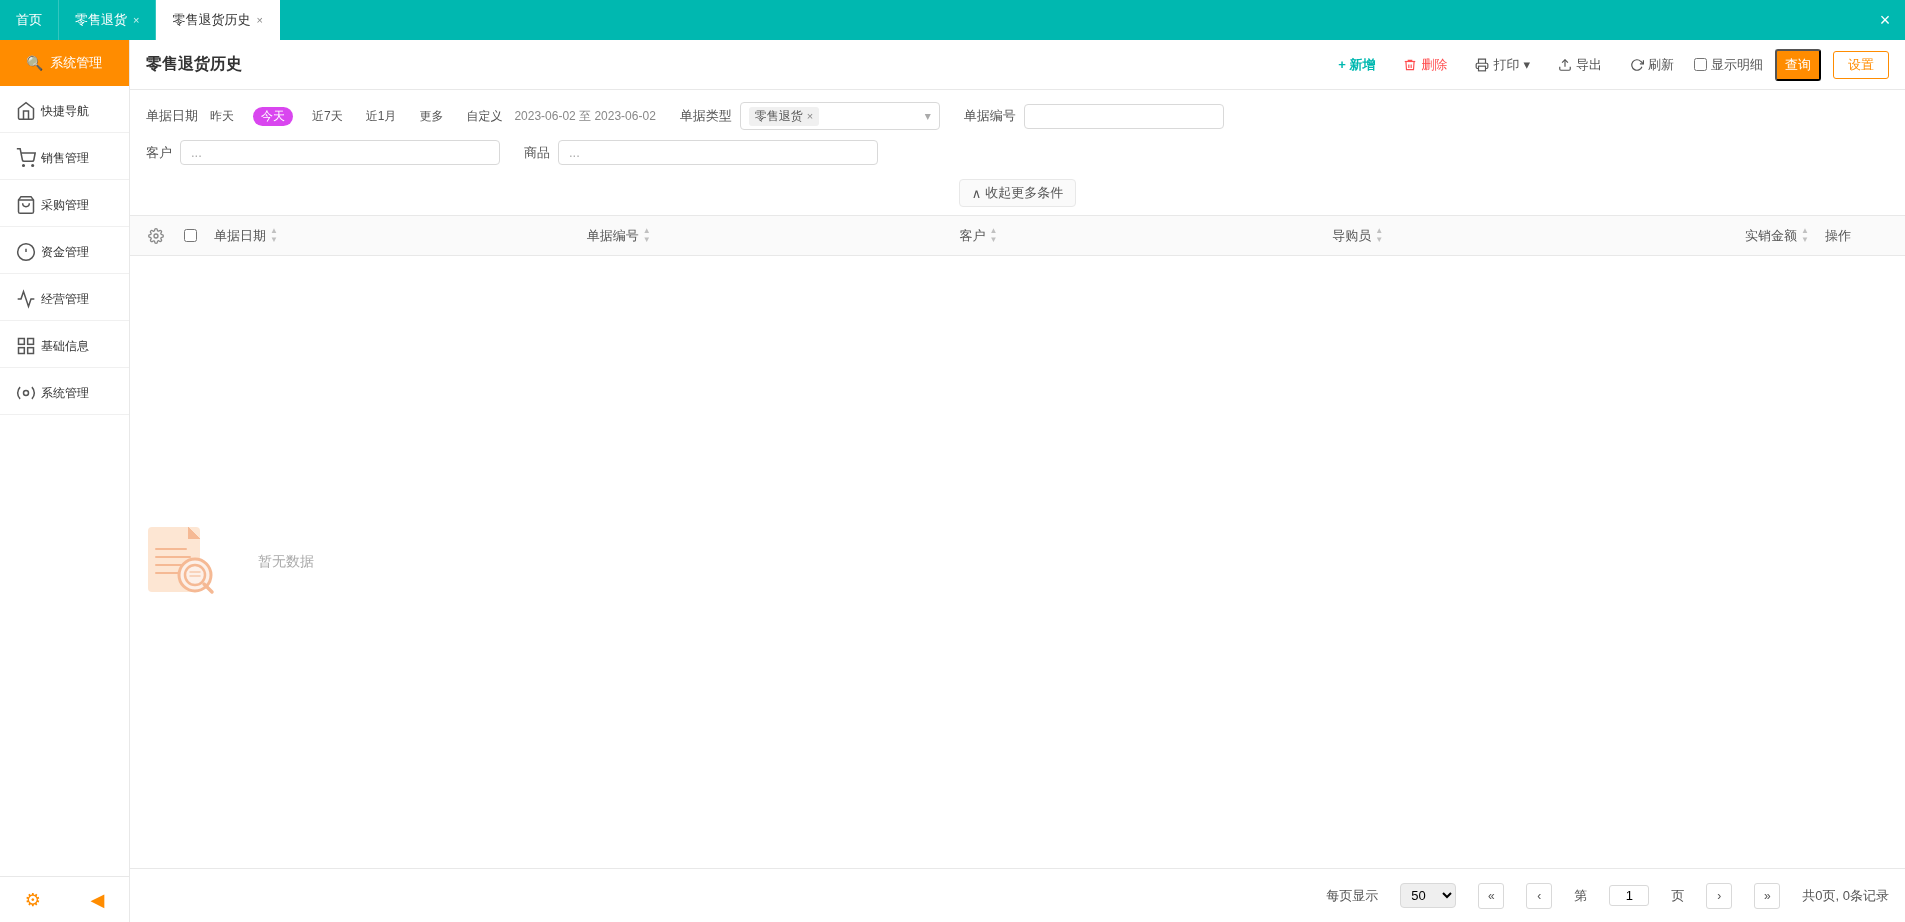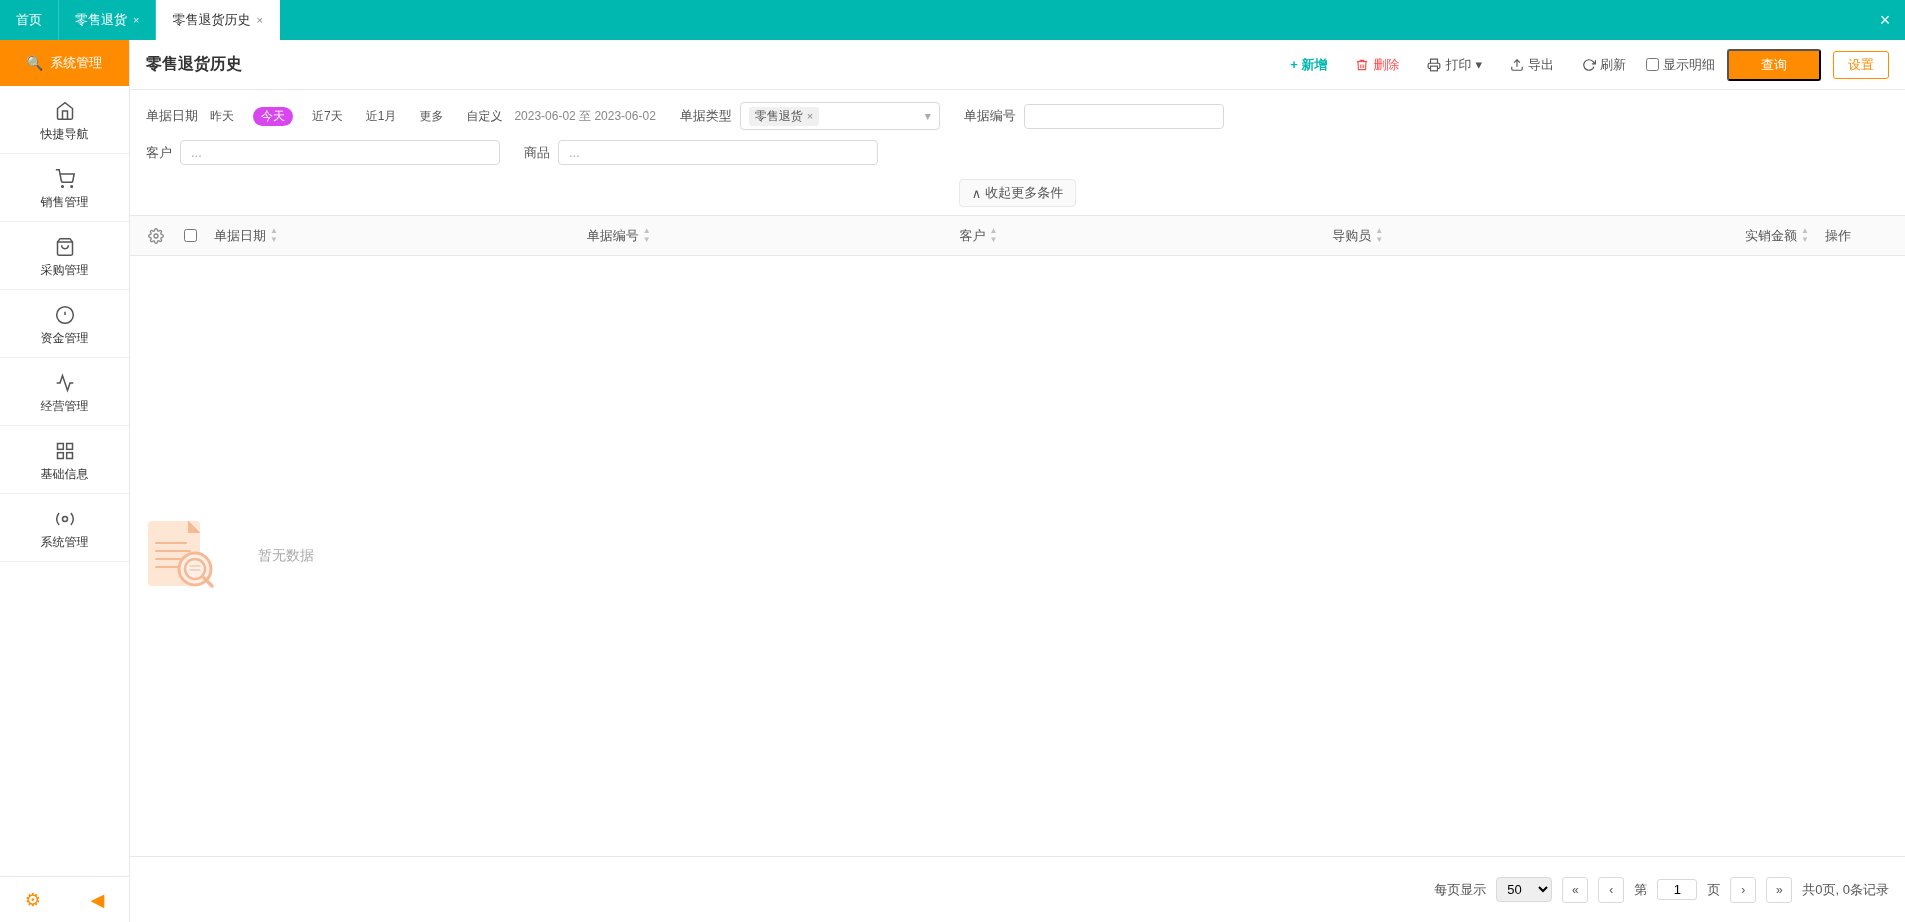--- a/index.html
+++ b/index.html
@@ -81,21 +81,20 @@
       cursor: pointer;
     }
     .sidebar-search-icon { color: #fff; font-size: 14px; }
     .sidebar-search-text { color: #fff; font-size: 13px; }
     .sidebar-menu {
       flex: 1;
       overflow-y: auto;
     }
     .sidebar-item {
       display: flex;
-      flex-direction: column;
       align-items: center;
       padding: 14px 15px 10px;
       cursor: pointer;
       color: #333;
       font-size: 12px;
       gap: 4px;
       border-bottom: 1px solid #f0f0f0;
     }
     .sidebar-icon {
       width: 22px;
@@ -154,21 +153,21 @@
       color: #555;
       cursor: pointer;
       padding: 4px 8px;
       border-radius: 3px;
     }
     .btn-add { color: #00b8b0; font-weight: bold; }
     .btn-delete { color: #ff4d4f; }
     .btn-query {
       background: #ff8c00;
       color: #fff;
-      padding: 5px 32px;
+      padding: 5px 8px;
       border-radius: 3px;
       cursor: pointer;
       font-size: 13px;
     }
     .btn-setting {
       background: #fff;
       color: #ff8c00;
       border: 1px solid #ff8c00;
       padding: 4px 14px;
       border-radius: 3px;
@@ -352,28 +351,28 @@
       gap: 28px;
     }
     .empty-icon {
       width: 100px;
       height: 90px;
       position: relative;
     }
 
     
     .pagination-bar {
-      height: 66px;
+      height: 54px;
       background: #fff;
       border-top: 1px solid #e8e8e8;
       display: flex;
       align-items: center;
       justify-content: flex-end;
       padding: 0 16px;
-      gap: 10px;
+      gap: 22px;
       font-size: 13px;
       color: #555;
       flex-shrink: 0;
     }
     .page-size-select {
       border: 1px solid #d9d9d9;
       border-radius: 4px;
       padding: 3px 6px;
       font-size: 13px;
       cursor: pointer;

